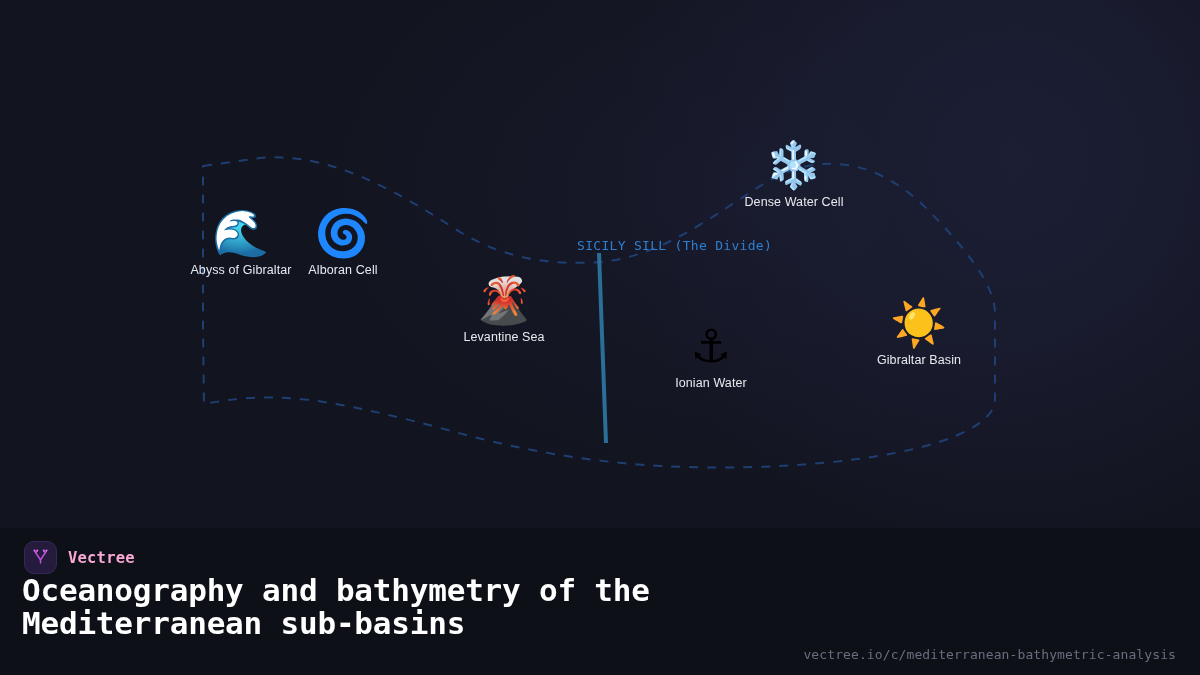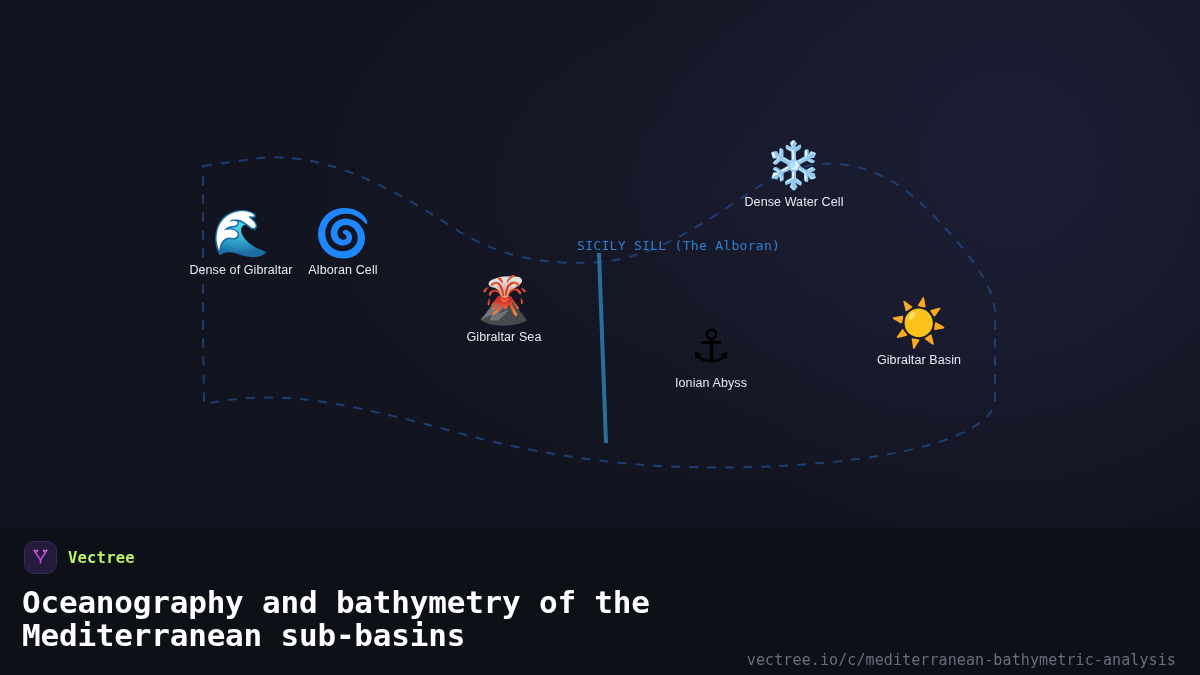--- a/index.html
+++ b/index.html
@@ -116,82 +116,82 @@
     border: 1px solid #35295a;
     display: flex;
     align-items: center;
     justify-content: center;
   }
 
   #brand-name {
     font-family: "DejaVu Sans Mono", monospace;
     font-size: 15.5px;
     font-weight: bold;
-    color: #bef264;
+    color: #f9a8d4;
     letter-spacing: .2px;
   }
 
   #headline {
     position: absolute;
     left: 22px;
-    top: 58px;
+    top: 46px;
     width: 800px;
     font-family: "DejaVu Sans Mono", monospace;
     font-size: 31px;
     font-weight: bold;
     line-height: 1.08;
     color: #ffffff;
     letter-spacing: -0.2px;
   }
 
   #footer-url {
     position: absolute;
     right: 24px;
-    bottom: 6px;
-    font-family: "DejaVu Sans Mono", monospace;
-    font-size: 15px;
+    bottom: 13px;
+    font-family: "DejaVu Sans Mono", monospace;
+    font-size: 13px;
     color: #6a6d7e;
     letter-spacing: .1px;
   }
 </style>
 </head>
 <body>
 
 <div id="canvas">
 
   <div id="bg-glow"></div>
   <div id="bg-glow-2"></div>
 
   <svg id="map-layer" viewBox="0 0 1200 675" xmlns="http://www.w3.org/2000/svg">
     <path id="outline-path" fill="none" stroke="#1f3f72" stroke-width="2" stroke-dasharray="9 9" stroke-linecap="butt" d="M 203,166 L 260,158 C 330,152 395,190 460,232 C 500,256 545,266 600,262 C 660,257 710,218 760,186 C 820,148 880,160 930,212 C 965,248 995,285 995,313 L 995,400 C 995,420 960,440 900,452 C 830,466 740,470 660,466 C 590,462 520,450 455,432 C 400,417 350,405 310,400 C 270,395 235,398 204,404 L 203,330 Z"></path>
     <line id="divider-line" stroke="#2b6f99" stroke-width="4" stroke-linecap="butt" x1="599" y1="253" x2="606" y2="443"></line>
   </svg>
 
-  <div id="sill-label" style="left: 577px; top: 238px; color: rgb(47, 127, 208);">SICILY SILL (The Alboran)</div>
+  <div id="sill-label" style="left: 577px; top: 238px; color: rgb(47, 127, 208);">SICILY SILL (The Divide)</div>
 
   <div id="nodes-container">
       <div class="node" style="left: 241px; top: 205px;">
         <div class="node-emoji">🌊</div>
-        <div class="node-label">Dense of Gibraltar</div>
+        <div class="node-label">Abyss of Gibraltar</div>
       </div>
       <div class="node" style="left: 343px; top: 205px;">
         <div class="node-emoji">🌀</div>
         <div class="node-label">Alboran Cell</div>
       </div>
       <div class="node" style="left: 504px; top: 272px;">
         <div class="node-emoji">🌋</div>
-        <div class="node-label">Gibraltar Sea</div>
+        <div class="node-label">Levantine Sea</div>
       </div>
       <div class="node" style="left: 794px; top: 137px;">
         <div class="node-emoji">❄️</div>
         <div class="node-label">Dense Water Cell</div>
       </div>
       <div class="node" style="left: 711px; top: 318px;">
         <div class="node-emoji">⚓</div>
-        <div class="node-label">Ionian Abyss</div>
+        <div class="node-label">Ionian Water</div>
       </div>
       <div class="node" style="left: 919px; top: 295px;">
         <div class="node-emoji">☀️</div>
         <div class="node-label">Gibraltar Basin</div>
       </div>
     </div>
 
   <div id="footer">
 
     <div id="brand">

